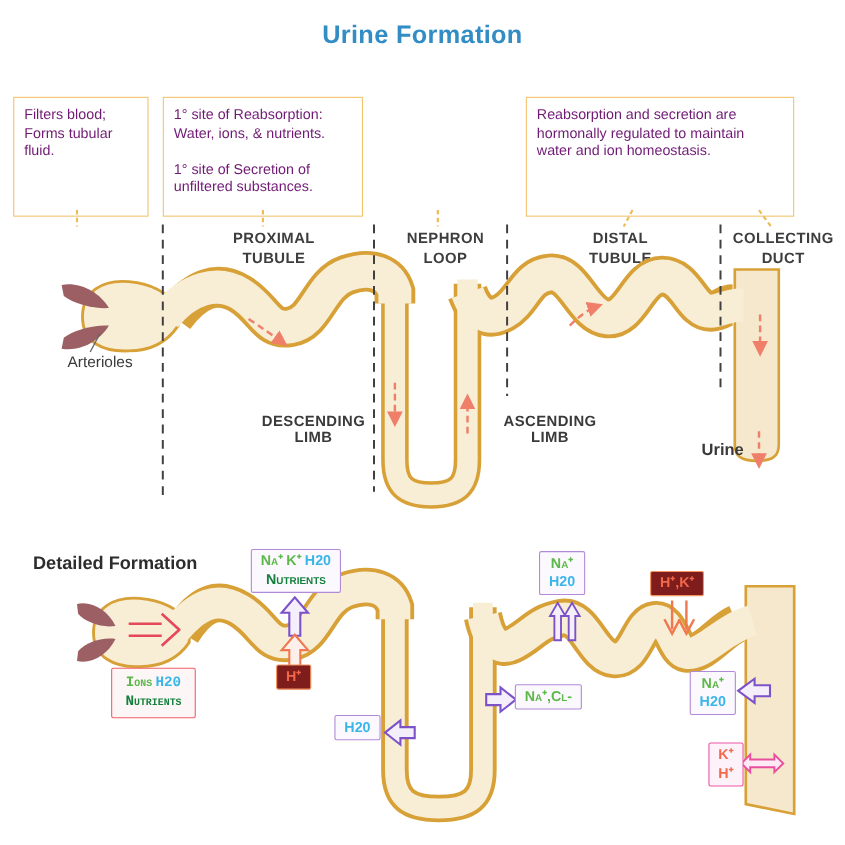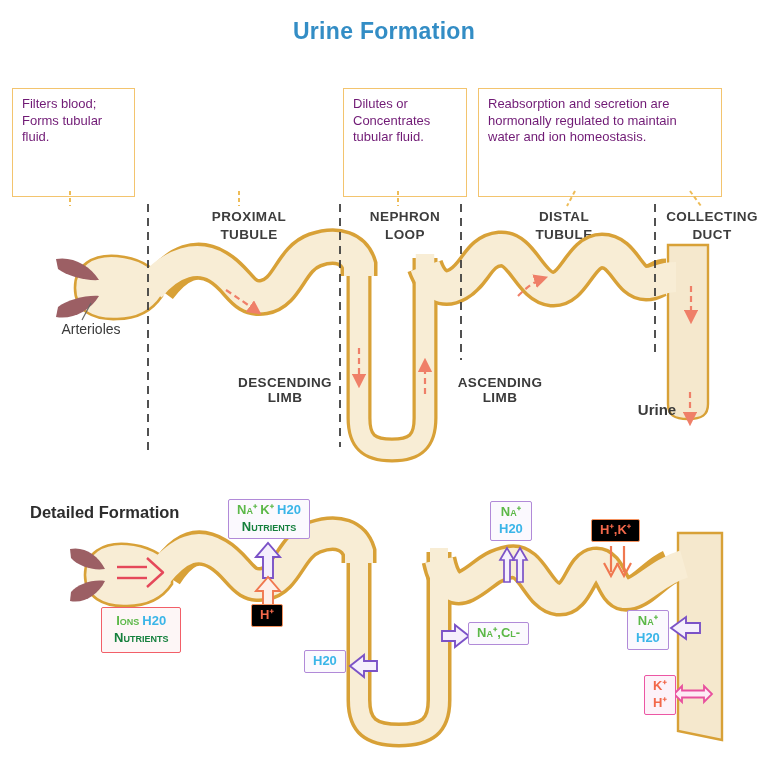--- a/index.html
+++ b/index.html
@@ -16,39 +16,41 @@
   .anno{position:absolute;color:#3a3a3a;white-space:pre-line;text-align:center;}
   .anno-bold{font-weight:bold;}
   .limb-label{font-size:13.5px;font-weight:bold;letter-spacing:.4px;transform:translateX(-50%);}
   .phys-title{position:absolute;left:30px;top:503px;font-size:16.5px;font-weight:bold;color:#2d2d2d;}
   .ion-box{position:absolute;border:1.8px solid;border-radius:2px;padding:2px 5px;
            font-weight:bold;font-size:13px;text-align:center;line-height:1.3;
            font-variant:small-caps;white-space:nowrap;}
   .ion-box .row{display:block;}
   .ion-box span{margin:0 1.5px;}
   .ib-purple{border-color:#b18ad8;background:#fbf9fe;}
-  .ib-orange{border-color:#f4925f;background:#000000;}
-  .ib-red{border-color:#f25f68;background:#fdf6f6;}
+  .ib-orange{border-color:#f4925f;background:#7f1d1d;}
+  .ib-red{border-color:#f25f68;background:#fdf6f6;font-family:Liberation Mono, monospace;}
   .ib-pink{border-color:#ec56a4;background:#fdf2f9;}
   .g{color:#5cb848;} .b{color:#3ab5e8;} .p{color:#15803d;} .o{color:#f2684a;}
   svg{position:absolute;left:0;display:block;}
 </style>
 </head>
 <body>
 
 <div class="page">
 
   <div class="title">Urine Formation</div>
 
   <div class="info-box" style="left:12px;top:88px;width:123px">Filters blood;
 Forms tubular
 fluid.</div>
-  <div class="info-box" style="left:343px;top:88px;width:124px">Dilutes or
-Concentrates
-tubular fluid.</div>
+  <div class="info-box" style="left:148px;top:88px;width:182px">1° site of Reabsorption:
+Water, ions, &amp; nutrients.
+
+1° site of Secretion of
+unfiltered substances.</div>
   <div class="info-box" style="left:478px;top:88px;width:244px">Reabsorption and secretion are
 hormonally regulated to maintain
 water and ion homeostasis.</div>
 
   <div class="seg-label" style="left:249px">PROXIMAL
 TUBULE</div>
   <div class="seg-label" style="left:405px">NEPHRON
 LOOP</div>
   <div class="seg-label" style="left:564px">DISTAL
 TUBULE</div>

